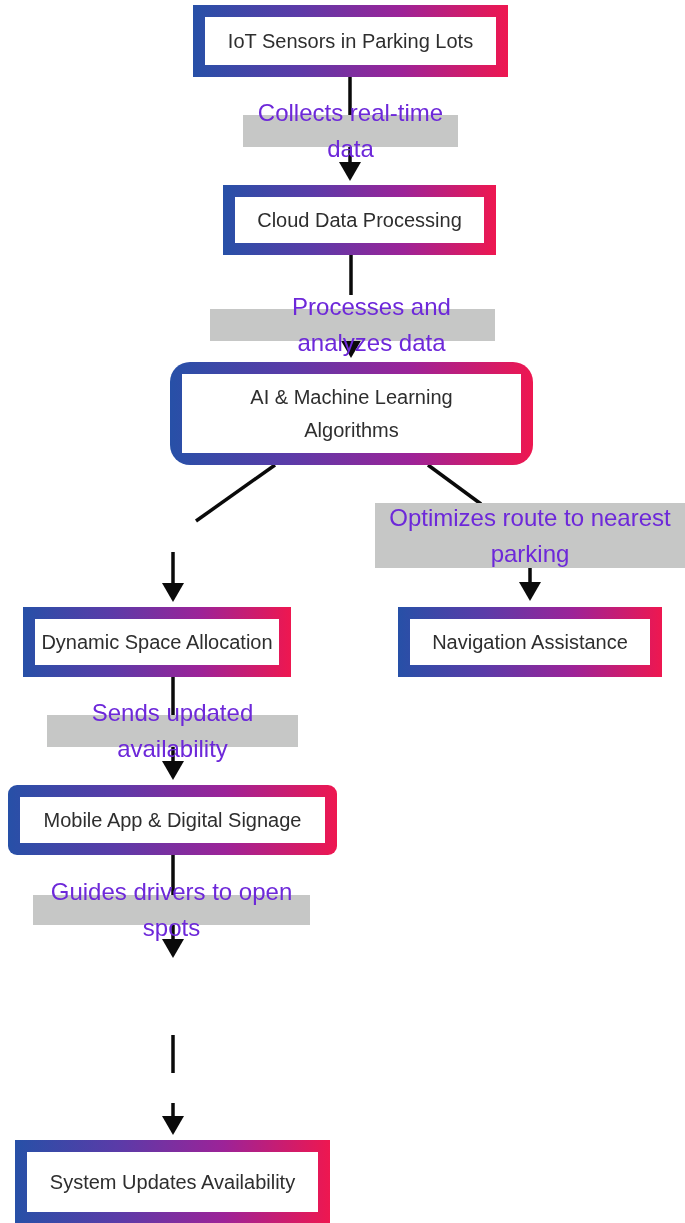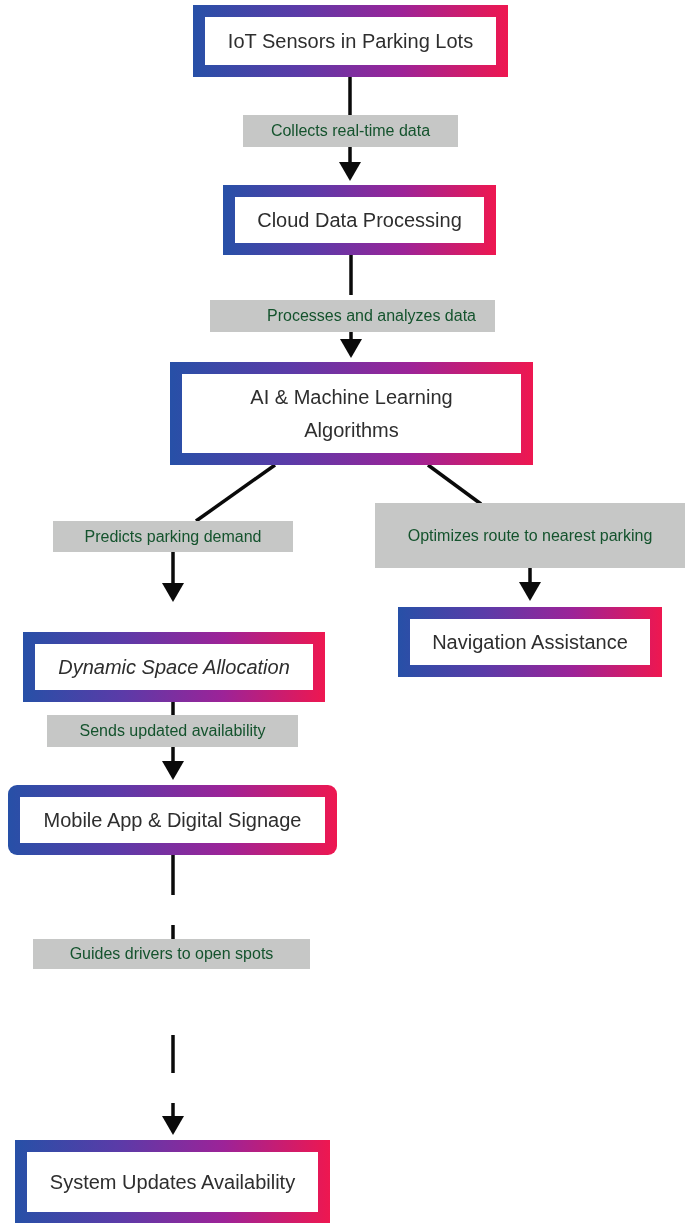--- a/index.html
+++ b/index.html
@@ -35,22 +35,22 @@
     color: #2e2e2e;
     font-size: 20px;
     line-height: 1.65;
   }
   .node-inner span { display: inline-block; }
   .node.ai .node-inner span { max-width: 250px; }
   .edge-label {
     position: absolute;
     box-sizing: border-box;
     background: #c6c7c6;
-    color: #14532d;
-    font-size: 16px;
+    color: #6d28d9;
+    font-size: 24px;
     line-height: 1.5;
     display: flex;
     align-items: center;
     justify-content: center;
     text-align: center;
     z-index: 2;
   }
 </style>
 </head>
 <body>
@@ -95,27 +95,27 @@
       <span>IoT Sensors in Parking Lots</span>
     </div>
   </div>
 
   <div class="node" style="left:215px; top:185px; width:273px; height:70px;margin-left:8px;">
     <div class="node-inner">
       <span>Cloud Data Processing</span>
     </div>
   </div>
 
-  <div class="node ai" style="left:170px; top:362px; width:363px; height:103px;">
+  <div class="node ai" style="left:170px; top:362px; width:363px; height:103px;border-radius:20px;">
     <div class="node-inner">
       <span>AI &amp; Machine Learning Algorithms</span>
     </div>
   </div>
 
-  <div class="node" style="left:23px; top:632px; width:302px; height:70px;font-style:italic;">
+  <div class="node" style="left:23px; top:607px; width:268px; height:70px;">
     <div class="node-inner">
       <span>Dynamic Space Allocation</span>
     </div>
   </div>
 
   <div class="node" style="left:398px; top:607px; width:264px; height:70px;">
     <div class="node-inner">
       <span>Navigation Assistance</span>
     </div>
   </div>
@@ -128,24 +128,23 @@
 
 
   <div class="node" style="left:15px; top:1140px; width:315px; height:84px;">
     <div class="node-inner">
       <span>System Updates Availability</span>
     </div>
   </div>
 
   <div class="edge-label" style="left:243px; top:115px; width:215px; height:32px;">Collects real-time data</div>
 
-  <div class="edge-label" style="left:210px; top:300px; width:285px; height:32px;padding-left:38px;">Processes and analyzes data</div>
+  <div class="edge-label" style="left:210px; top:309px; width:285px; height:32px;padding-left:38px;">Processes and analyzes data</div>
 
-  <div class="edge-label" style="left:53px; top:521px; width:240px; height:31px;">Predicts parking demand</div>
 
   <div class="edge-label" style="left:375px; top:503px; width:310px; height:65px; padding:0 14px;">Optimizes route to nearest parking</div>
 
   <div class="edge-label" style="left:47px; top:715px; width:251px; height:32px;">Sends updated availability</div>
 
-  <div class="edge-label" style="left:33px; top:895px; width:277px; height:30px;margin-top:44px;">Guides drivers to open spots</div>
+  <div class="edge-label" style="left:33px; top:895px; width:277px; height:30px;">Guides drivers to open spots</div>
 
 
 </div>
 
 </body></html>

